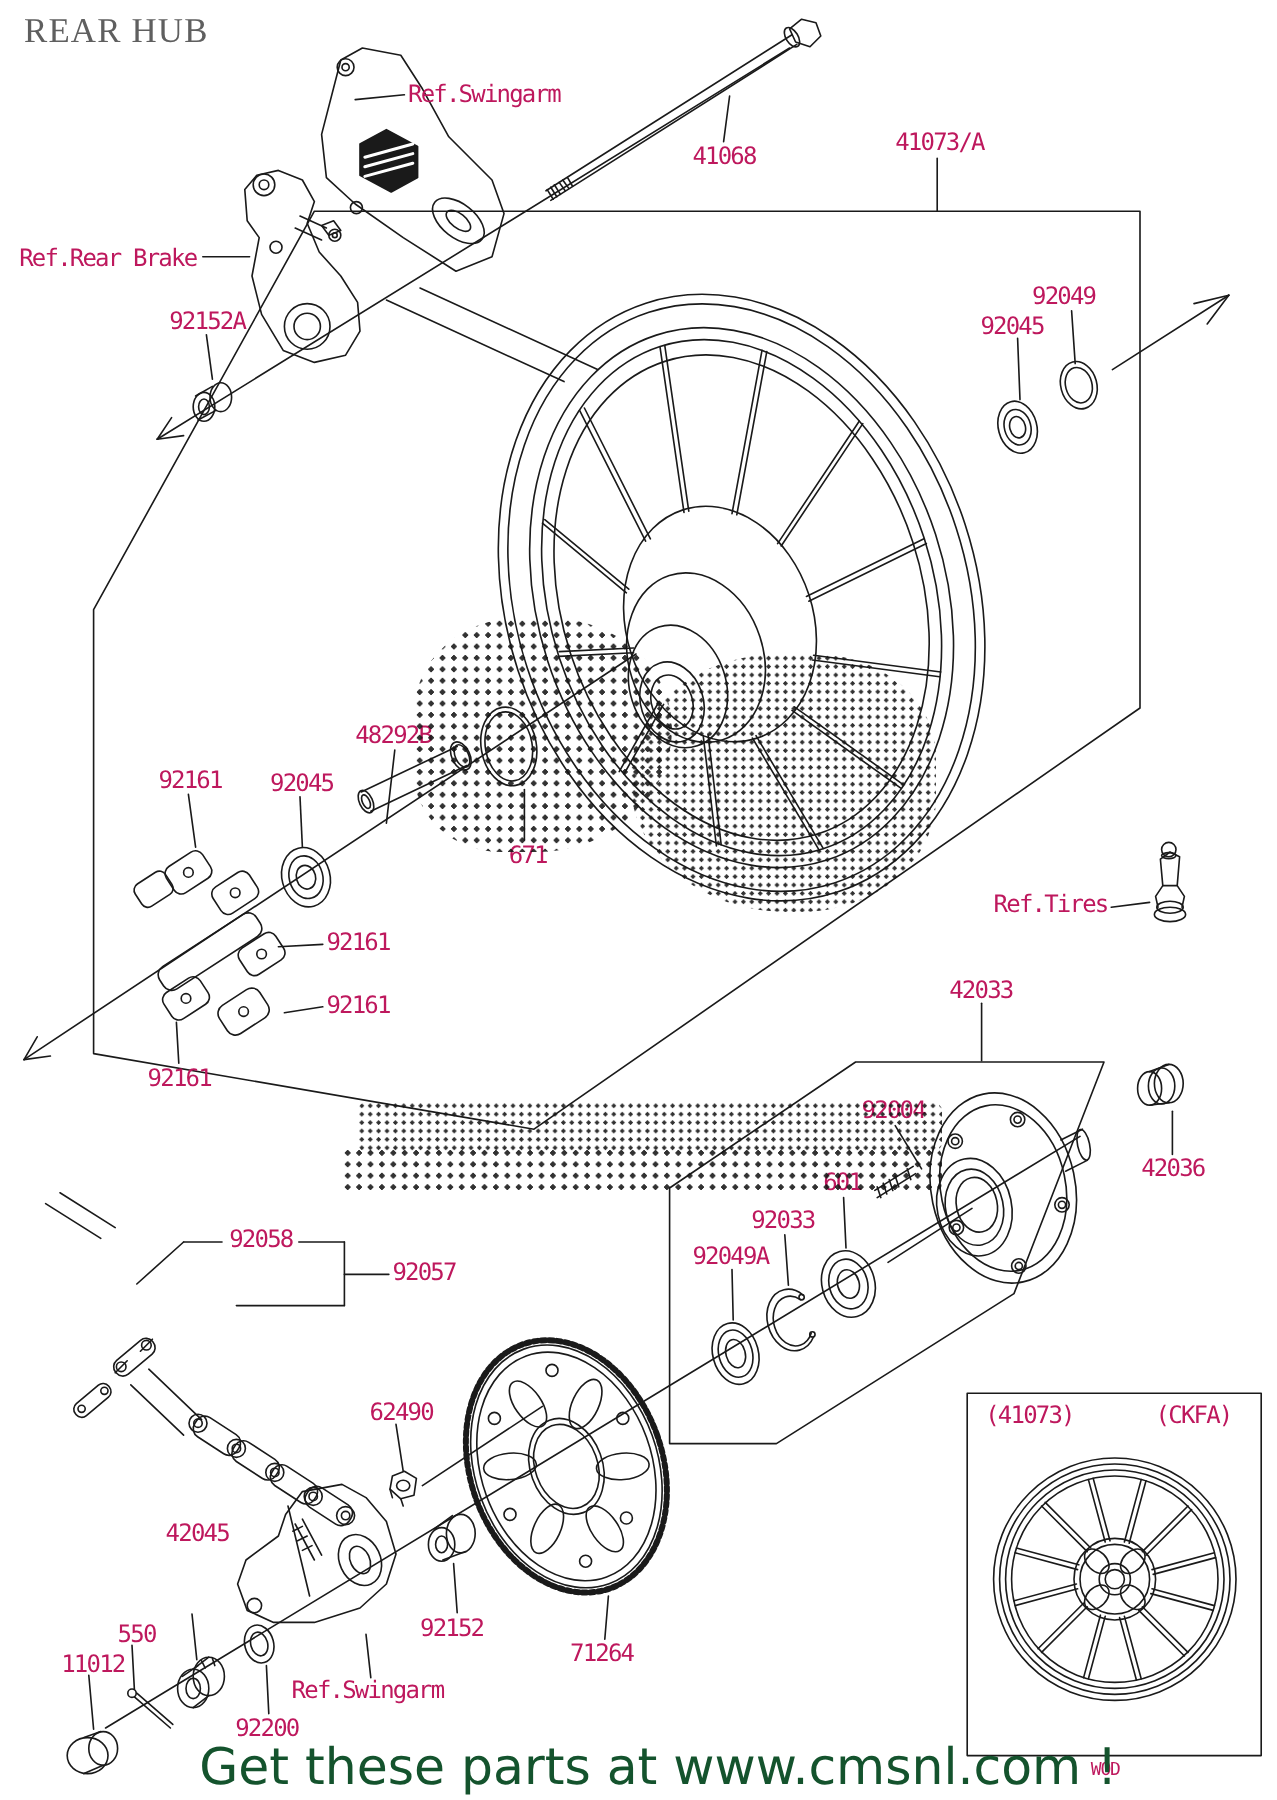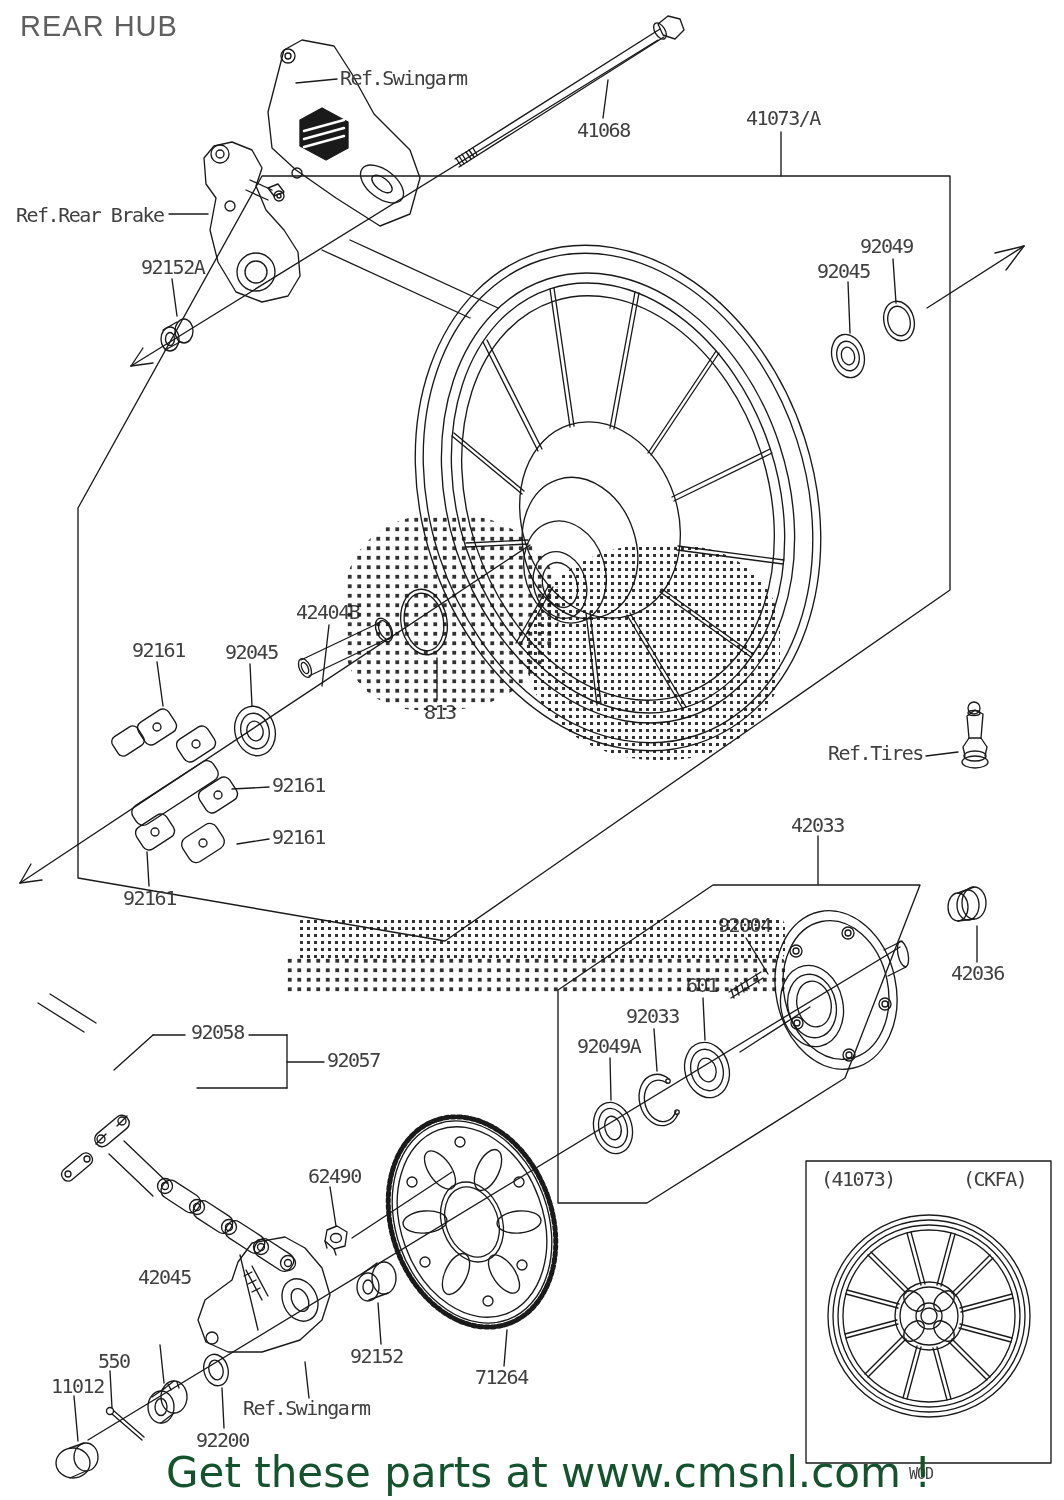--- a/index.html
+++ b/index.html
@@ -1,23 +1,23 @@
 <!DOCTYPE html>
 <html><head>
 <meta charset="utf-8">
 <style>
   html,body{margin:0;padding:0;background:#fff}
   .stage{position:relative;width:1064px;height:1500px;background:#fff;overflow:hidden;
          font-family:"DejaVu Sans Mono",monospace}
   svg.art{position:absolute;left:0;top:0;z-index:1}
   svg.art *{vector-effect:non-scaling-stroke}
-  .lbl{position:absolute;z-index:2;font-size:20px;letter-spacing:-1.5px;color:#404040;
+  .lbl{position:absolute;z-index:2;font-size:20px;letter-spacing:-1.5px;color:#be185d;
        line-height:1;white-space:pre}
   .lbl.small{font-size:15px;letter-spacing:-1px}
-  .page-title{position:absolute;z-index:2;font-family:Liberation Sans, sans-serif;
+  .page-title{position:absolute;z-index:2;font-family:Liberation Serif, serif;
        font-size:29px;color:#5f5f5f;letter-spacing:1px;line-height:1}
   .promo{position:absolute;z-index:2;font-family:"DejaVu Sans",sans-serif;
        font-size:42px;line-height:1;white-space:pre}
   
   .wm{position:absolute;pointer-events:none;z-index:3;opacity:.88}
   .dots{background-image:radial-gradient(#161616 1.6px,transparent 1.78px);background-size:7px 7px}
   .dots2{background-image:radial-gradient(#161616 2.1px,transparent 2.3px);background-size:9.5px 9.5px}
   .wm-letters{font-family:"DejaVu Sans",sans-serif;font-weight:bold;font-size:215px;line-height:.95;
        letter-spacing:-6px;color:transparent;
        background-image:radial-gradient(#141414 2.3px,transparent 2.5px);background-size:8px 8px;
@@ -439,24 +439,24 @@
 
   <div class="page-title" style="left:20px;top:12px">REAR HUB</div>
 
   <div class="lbl" style="left:340px;top:68px">Ref.Swingarm</div>
   <div class="lbl" style="left:577px;top:120px">41068</div>
   <div class="lbl" style="left:746px;top:108px">41073/A</div>
   <div class="lbl" style="left:860px;top:236px">92049</div>
   <div class="lbl" style="left:817px;top:261px">92045</div>
   <div class="lbl" style="left:16px;top:205px">Ref.Rear Brake</div>
   <div class="lbl" style="left:141px;top:257px">92152A</div>
-  <div class="lbl" style="left:296px;top:602px">42404B</div>
+  <div class="lbl" style="left:296px;top:602px">48292B</div>
   <div class="lbl" style="left:132px;top:640px">92161</div>
   <div class="lbl" style="left:225px;top:642px">92045</div>
-  <div class="lbl" style="left:424px;top:702px">813</div>
+  <div class="lbl" style="left:424px;top:702px">671</div>
   <div class="lbl" style="left:272px;top:775px">92161</div>
   <div class="lbl" style="left:272px;top:827px">92161</div>
   <div class="lbl" style="left:123px;top:888px">92161</div>
   <div class="lbl" style="left:828px;top:743px">Ref.Tires</div>
   <div class="lbl" style="left:791px;top:815px">42033</div>
   <div class="lbl" style="left:718px;top:915px">92004</div>
   <div class="lbl" style="left:686px;top:975px">601</div>
   <div class="lbl" style="left:951px;top:963px">42036</div>
   <div class="lbl" style="left:626px;top:1006px">92033</div>
   <div class="lbl" style="left:577px;top:1036px">92049A</div>

